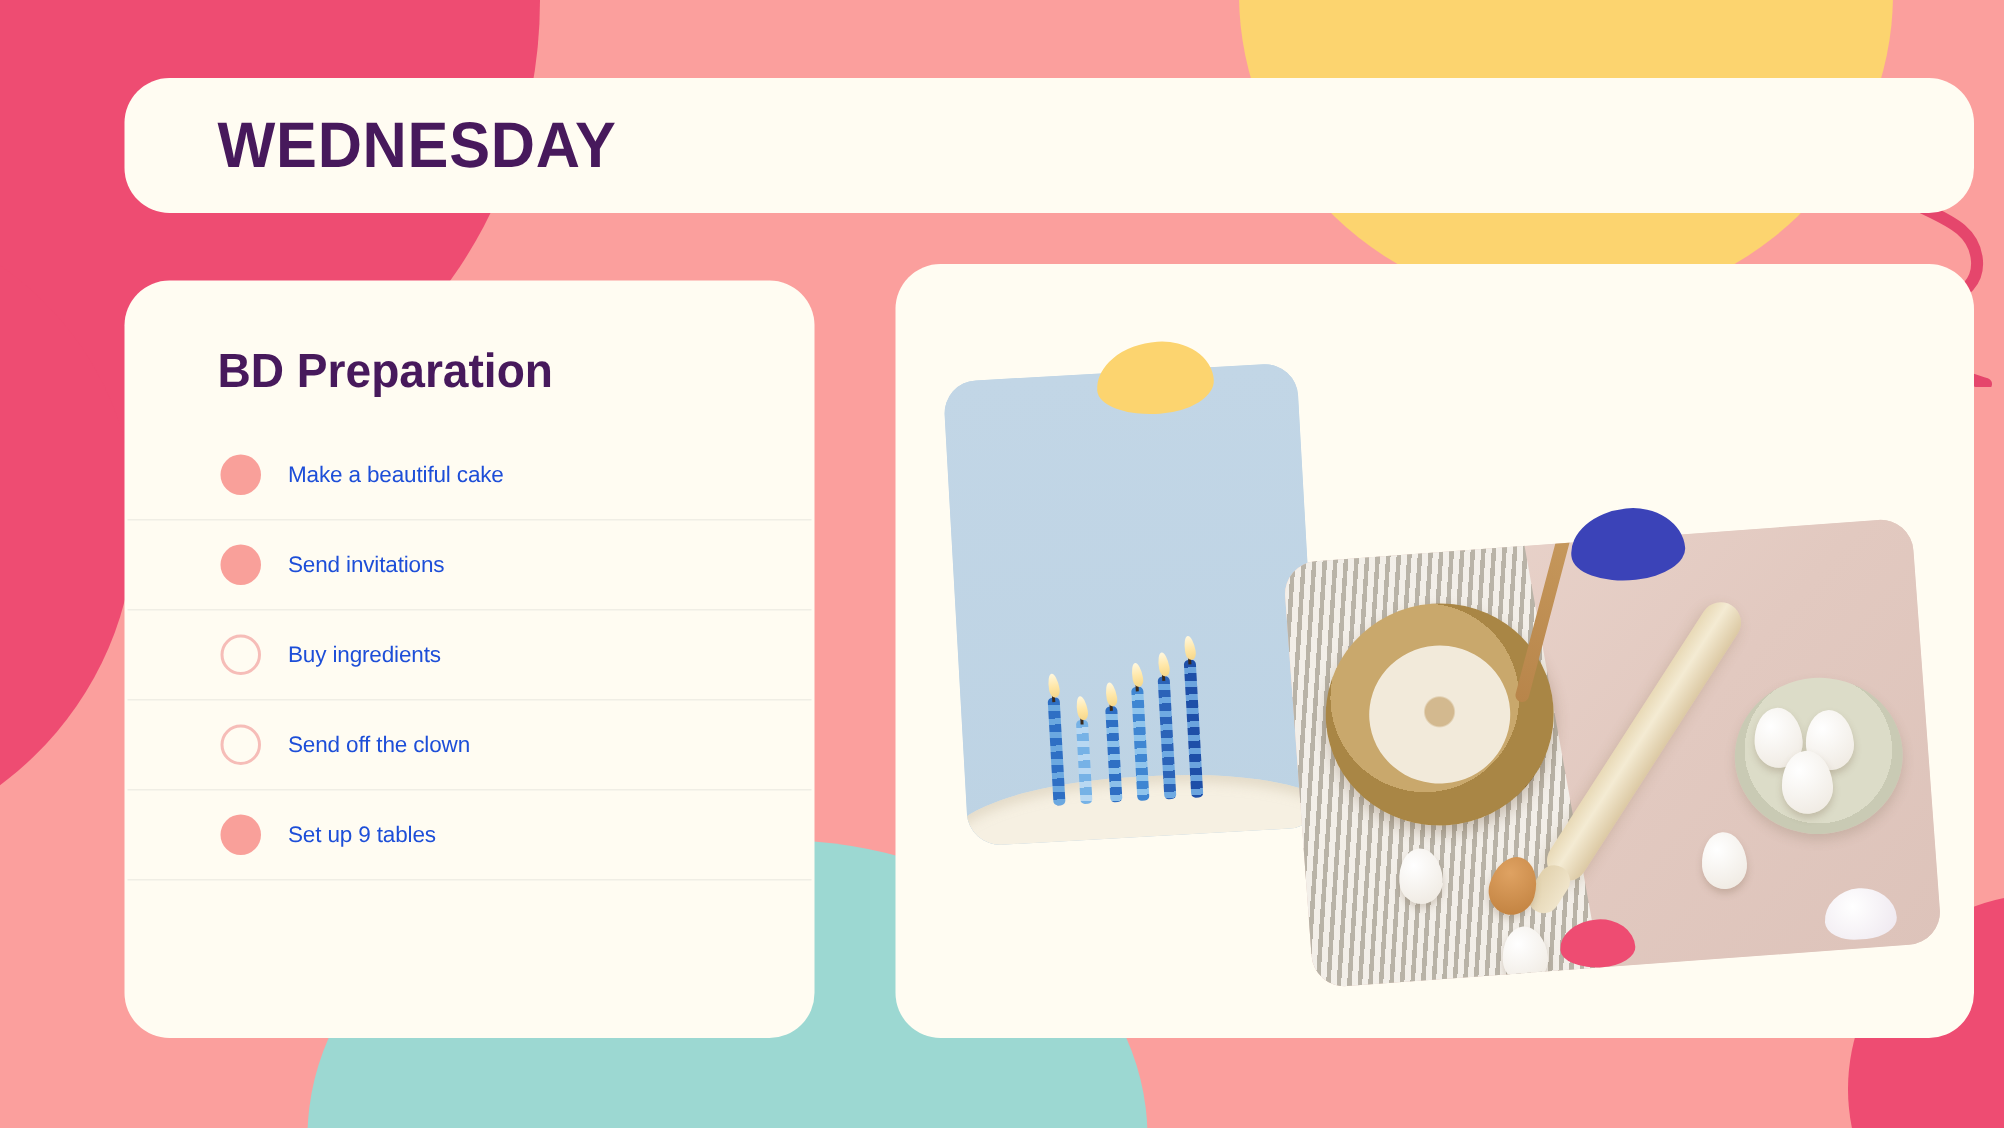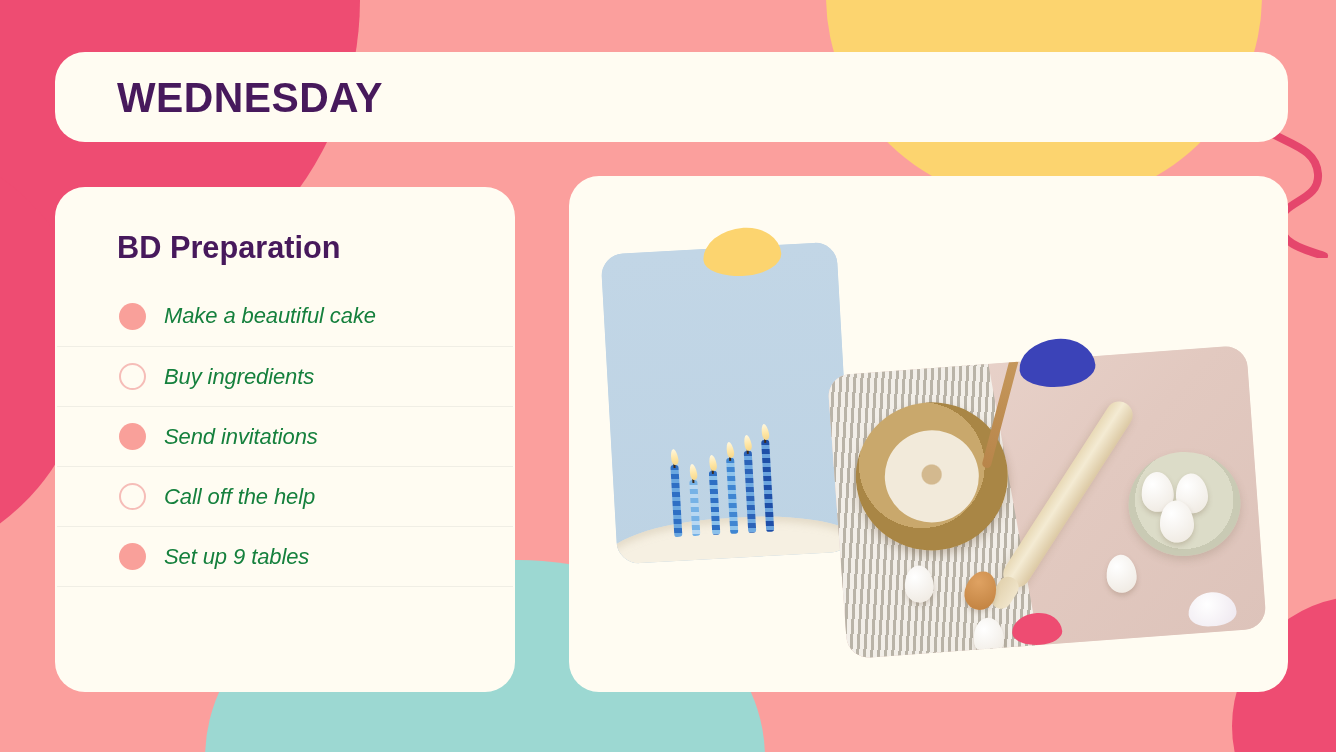--- a/index.html
+++ b/index.html
@@ -51,20 +51,21 @@
   #squiggle-crimson {
     left:1258px; top:118px;
     width:82px; height:140px;
   }
 
   
   .card {
     position:absolute;
     background:#FFFCF2;
     border-radius:30px;
+    margin-left:28px;
   }
   #title-card {
     left:55px; top:52px;
     width:1233px; height:90px;
     display:flex; align-items:center;
   }
   #page-title {
     margin-left:62px;
     font-family:"Liberation Sans Narrow","Liberation Sans", sans-serif;
     font-weight:bold;
@@ -105,24 +106,23 @@
   }
   .todo-dot {
     width:27px; height:27px;
     border-radius:50%;
     flex:0 0 auto;
     margin-right:18px;
   }
   .todo-dot.done   { background:#F9A09A; }
   .todo-dot.undone { background:transparent; border:2px solid #F6BDB8; }
   .todo-label {
-    font-size:22px;
-    color:#15803d;
+    font-size:15px;
+    color:#1d4ed8;
     letter-spacing:-0.1px;
-    font-style:italic;
   }
 
   
   #photo-card {
     left:569px; top:176px;
     width:719px; height:516px;
     overflow:hidden;
   }
   .photo {
     position:absolute;
@@ -275,32 +275,32 @@
   <div class="card" id="checklist-card">
     <div id="checklist-heading">BD Preparation</div>
     <ul id="checklist">
 
       <li class="todo-item">
         <span class="todo-dot done"></span>
         <span class="todo-label">Make a beautiful cake</span>
       </li>
 
       <li class="todo-item">
+        <span class="todo-dot done"></span>
+        <span class="todo-label">Send invitations</span>
+      </li>
+
+      <li class="todo-item">
         <span class="todo-dot undone"></span>
         <span class="todo-label">Buy ingredients</span>
       </li>
 
       <li class="todo-item">
-        <span class="todo-dot done"></span>
-        <span class="todo-label">Send invitations</span>
-      </li>
-
-      <li class="todo-item">
         <span class="todo-dot undone"></span>
-        <span class="todo-label">Call off the help</span>
+        <span class="todo-label">Send off the clown</span>
       </li>
 
 
       <li class="todo-item">
         <span class="todo-dot done"></span>
         <span class="todo-label">Set up 9 tables</span>
       </li>
 
     </ul>
     <div id="checklist-end-divider"></div>

